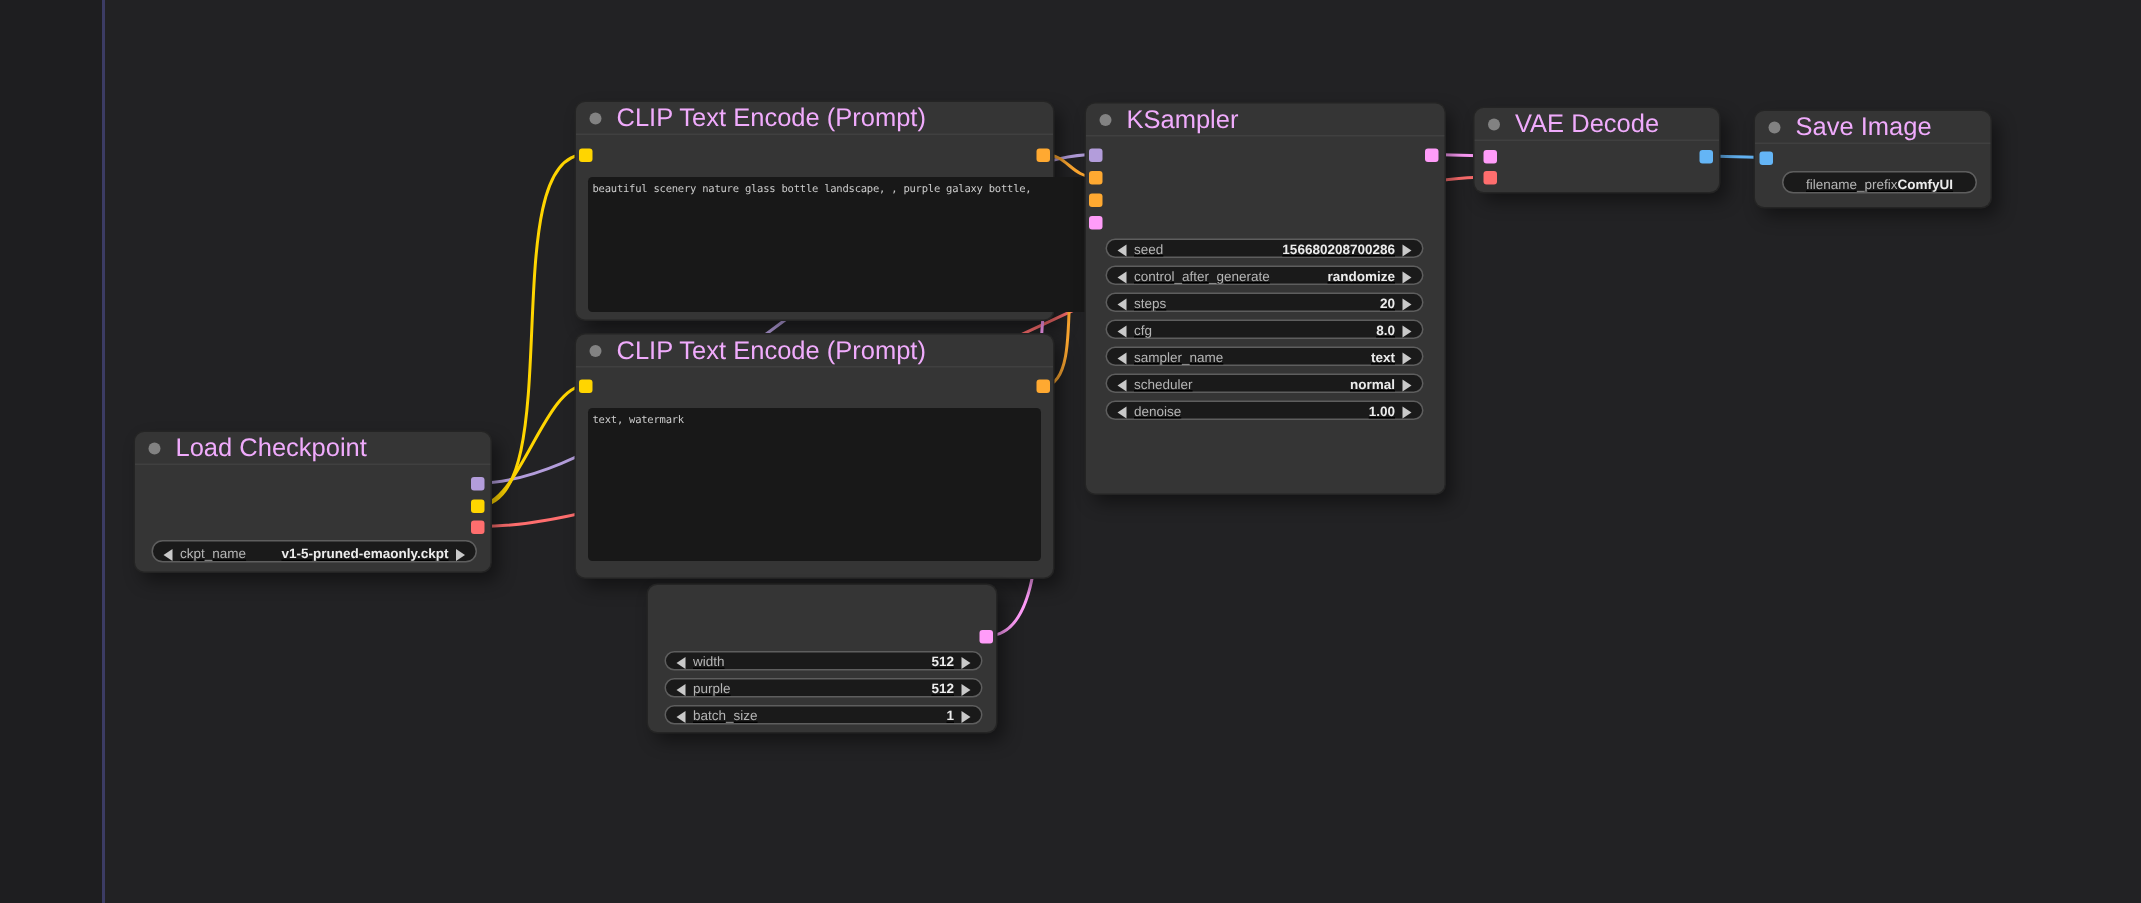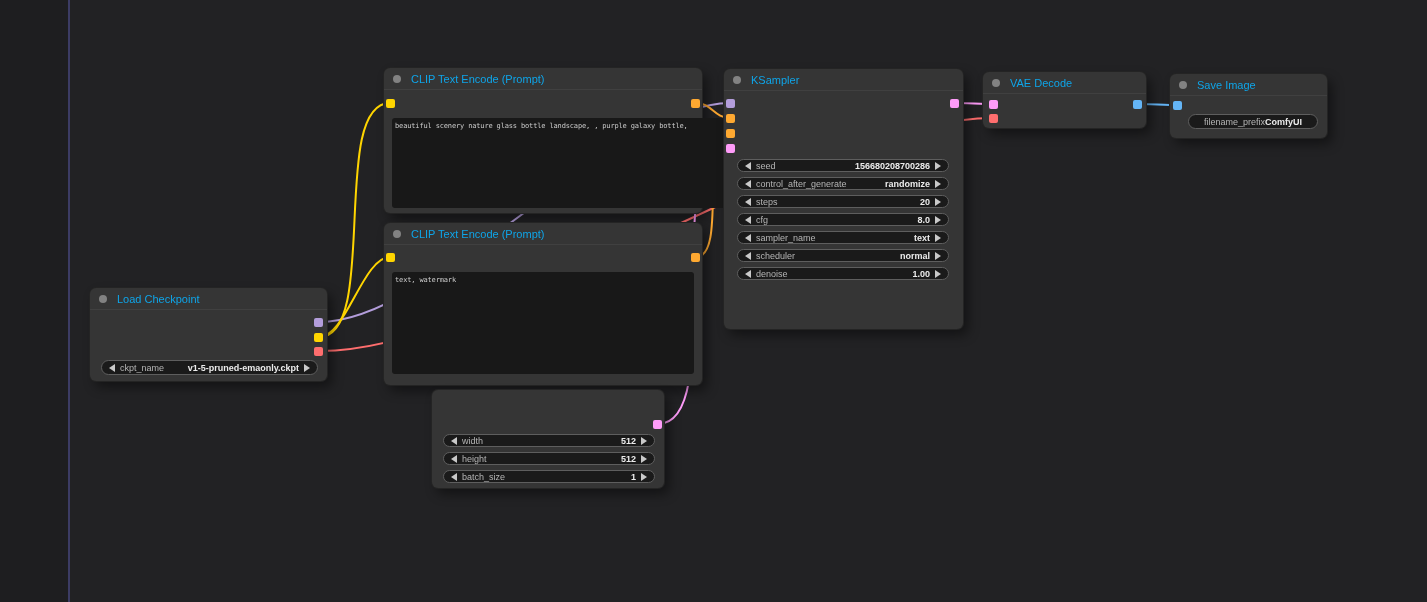--- a/index.html
+++ b/index.html
@@ -10,29 +10,29 @@
   .divider { position:absolute; left:68px; top:0; width:2px; height:602px; background:#3c3c64; }
 
   svg.wires { position:absolute; left:0; top:0; z-index:1; }
   svg.wires path { fill:none; stroke-width:2; stroke-linecap:round; }
 
   .node { position:absolute; z-index:2; background:#353535; border-radius:6px;
           box-shadow:0 0 0 1px #242424, 5px 6px 12px rgba(0,0,0,.45); }
   .ntitle { height:22px; display:flex; align-items:center; padding-left:9px;
             border-bottom:1px solid rgba(255,255,255,.06); }
   .dot { width:8px; height:8px; border-radius:50%; background:#828282; margin-right:10px; flex:none; }
-  .ttext { font-size:11px; color:#0ea5e9; white-space:nowrap; }
+  .ttext { font-size:17px; color:#f0abfc; white-space:nowrap; }
 
   .port { position:absolute; width:9px; height:9px; border-radius:2px; z-index:3; }
   .p-model { background:#b39ddb; } .p-clip { background:#ffd500; }
   .p-vae { background:#ff6e6e; } .p-cond { background:#ffa931; }
   .p-latent { background:#ff9cf9; } .p-image { background:#64b5f6; }
 
   .widget { position:absolute; height:13px; background:#1a1a1a; border:1px solid #5e5e5e;
-            border-radius:8px; display:flex; align-items:center; padding:0 7px; }
+            border-radius:8px; display:flex; align-items:flex-end; padding:0 7px;text-decoration:underline; }
   .wlabel { font-size:9px; color:#b5b5b5; white-space:nowrap; margin-left:5px; }
   .wvalue { font-size:9px; font-weight:bold; color:#ececec; margin-left:auto; margin-right:5px; white-space:nowrap; }
   .arr-l { width:0; height:0; border-top:4px solid transparent; border-bottom:4px solid transparent;
            border-right:6px solid #c9c9c9; flex:none; }
   .arr-r { width:0; height:0; border-top:4px solid transparent; border-bottom:4px solid transparent;
            border-left:6px solid #c9c9c9; flex:none; }
   .widget.no-arrows .wlabel { margin-left:8px; }
   .widget.no-arrows .wvalue { margin-right:8px; }
 
   .prompt { position:absolute; background:#181818; border-radius:3px; color:#cccccc;
@@ -96,21 +96,21 @@
 <div class="node" style="left:432px;top:390px;width:232px;height:98px">
   <div class="port p-latent" style="top:30px;right:2px"></div>
   <div class="widget" style="left:11px;right:9px;top:44px">
     <span class="arr-l"></span>
     <span class="wlabel">width</span>
     <span class="wvalue">512</span>
     <span class="arr-r"></span>
   </div>
   <div class="widget" style="left:11px;right:9px;top:62px">
     <span class="arr-l"></span>
-    <span class="wlabel">height</span>
+    <span class="wlabel">purple</span>
     <span class="wvalue">512</span>
     <span class="arr-r"></span>
   </div>
   <div class="widget" style="left:11px;right:9px;top:80px">
     <span class="arr-l"></span>
     <span class="wlabel">batch_size</span>
     <span class="wvalue">1</span>
     <span class="arr-r"></span>
   </div>
 </div>

